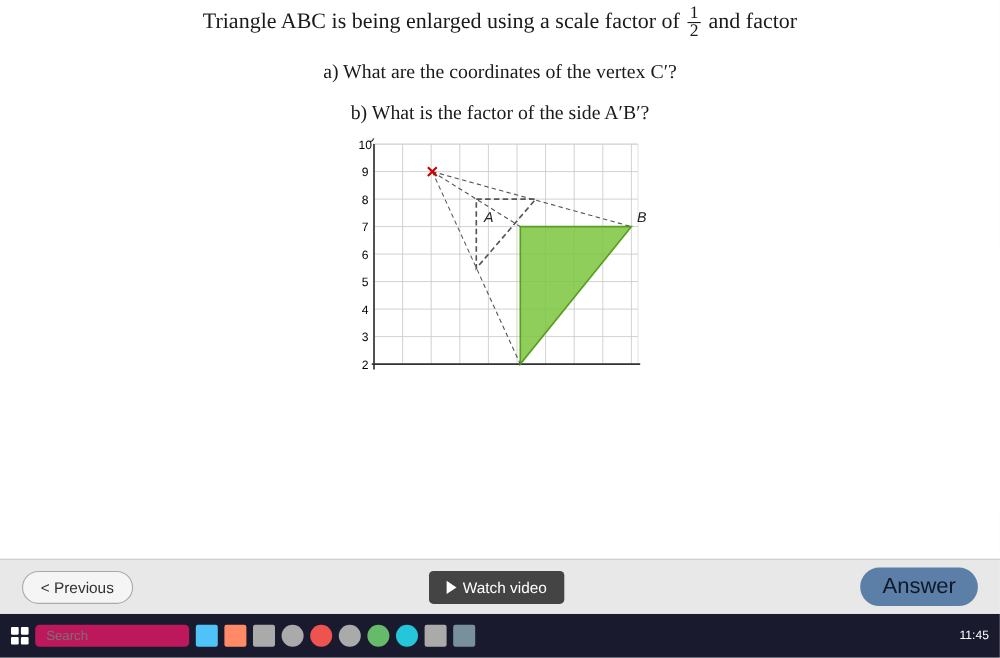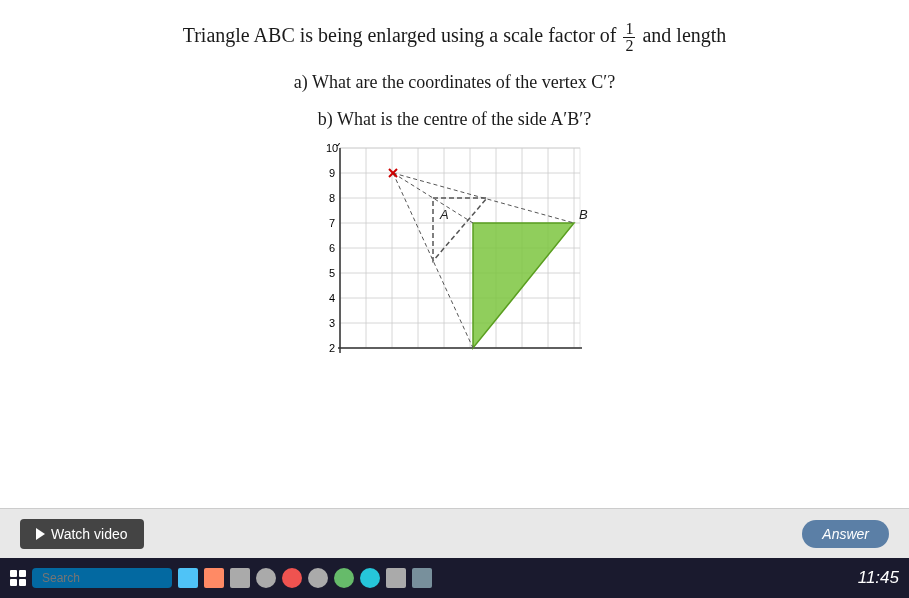--- a/index.html
+++ b/index.html
@@ -12,21 +12,21 @@
       display: flex;
       flex-direction: column;
     }
 
     .main-content {
       flex: 1;
       background: #ffffff;
       display: flex;
       flex-direction: column;
       align-items: center;
-      padding: 20px 40px 10px 40px;
+      padding: 4px 40px 10px 40px;
       position: relative;
     }
 
     .problem-text {
       text-align: center;
       font-size: 20px;
       line-height: 1.5;
       color: #1a1a1a;
       margin-bottom: 10px;
     }
@@ -114,28 +114,27 @@
       display: inline-block;
       width: 0;
       height: 0;
       border-top: 6px solid transparent;
       border-bottom: 6px solid transparent;
       border-left: 9px solid white;
     }
 
     .answer-button {
       background: #5b7fa6;
-      color: #ffffff;
+      color: #0f172a;
       border: none;
       border-radius: 20px;
       padding: 6px 20px;
-      font-size: 14px;
+      font-size: 20px;
       cursor: pointer;
       font-family: Arial, sans-serif;
-      font-style: italic;
     }
 
     .taskbar {
       height: 40px;
       background: #1a1a2e;
       display: flex;
       align-items: center;
       padding: 0 10px;
       gap: 8px;
     }
@@ -162,21 +161,21 @@
       display: grid;
       grid-template-columns: 1fr 1fr;
       gap: 2px;
     }
     .win-icon div {
       background: white;
       border-radius: 1px;
     }
 
     .search-bar {
-      background: #0369a1;
+      background: #be185d;
       border: none;
       border-radius: 4px;
       color: white;
       padding: 3px 10px;
       font-size: 12px;
       width: 140px;
       font-family: Arial, sans-serif;
     }
 
     .taskbar-right {
@@ -193,27 +192,27 @@
 
 <div class="main-content">
 
   <div class="problem-text">
     <span>
       <span>Triangle ABC is being enlarged using a scale factor of</span>
       <span class="math-fraction">
         <span class="numerator">1</span>
         <span class="denominator">2</span>
       </span>
-      <span>and length</span>
+      <span>and factor</span>
     </span>
     <br>
   </div>
 
   <div class="question-a">a) What are the coordinates of the vertex C′?</div>
-  <div class="question-b">b) What is the centre of the side A′B′?</div>
+  <div class="question-b">b) What is the factor of the side A′B′?</div>
 
   <div class="graph-area">
     <div class="graph-container">
       <svg class="graph-svg" viewBox="0 0 290 230">
 
         <rect x="30" y="5" width="240" height="200" fill="white" stroke="#ccc" stroke-width="0.5"></rect>
 
         <line x1="30" y1="205" x2="270" y2="205" stroke="#ccc" stroke-width="0.8"></line>
         <line x1="30" y1="180" x2="270" y2="180" stroke="#ccc" stroke-width="0.8"></line>
         <line x1="30" y1="155" x2="270" y2="155" stroke="#ccc" stroke-width="0.8"></line>
@@ -267,20 +266,21 @@
 
         <text x="269" y="76" font-size="13" font-family="Arial" font-style="italic" fill="#222">B</text>
 
       </svg>
     </div>
   </div>
 
 </div>
 
 <div class="bottom-bar">
+  <button class="prev-button">&lt; Previous</button>
   <button class="watch-video-btn">
     <span class="play-icon"></span>
     <span>Watch video</span>
   </button>
   <button class="answer-button">Answer</button>
 </div>
 
 <div class="taskbar">
   <div class="taskbar-icons">
     <button class="taskbar-start">
@@ -298,15 +298,15 @@
     <div style="width:20px;height:20px;background:#aaa;border-radius:2px;"></div>
     <div style="width:20px;height:20px;background:#aaa;border-radius:50%;"></div>
     <div style="width:20px;height:20px;background:#ef5350;border-radius:50%;"></div>
     <div style="width:20px;height:20px;background:#aaa;border-radius:50%;"></div>
     <div style="width:20px;height:20px;background:#66bb6a;border-radius:50%;"></div>
     <div style="width:20px;height:20px;background:#26c6da;border-radius:50%;"></div>
     <div style="width:20px;height:20px;background:#aaa;border-radius:2px;"></div>
     <div style="width:20px;height:20px;background:#78909c;border-radius:2px;"></div>
   </div>
   <div class="taskbar-right">
-    <span style="color:white;font-size:17px;font-family:Arial;font-style:italic;">11:45</span>
+    <span style="color:white;font-size:11px;font-family:Arial;">11:45</span>
   </div>
 </div>
 
 </body></html>

